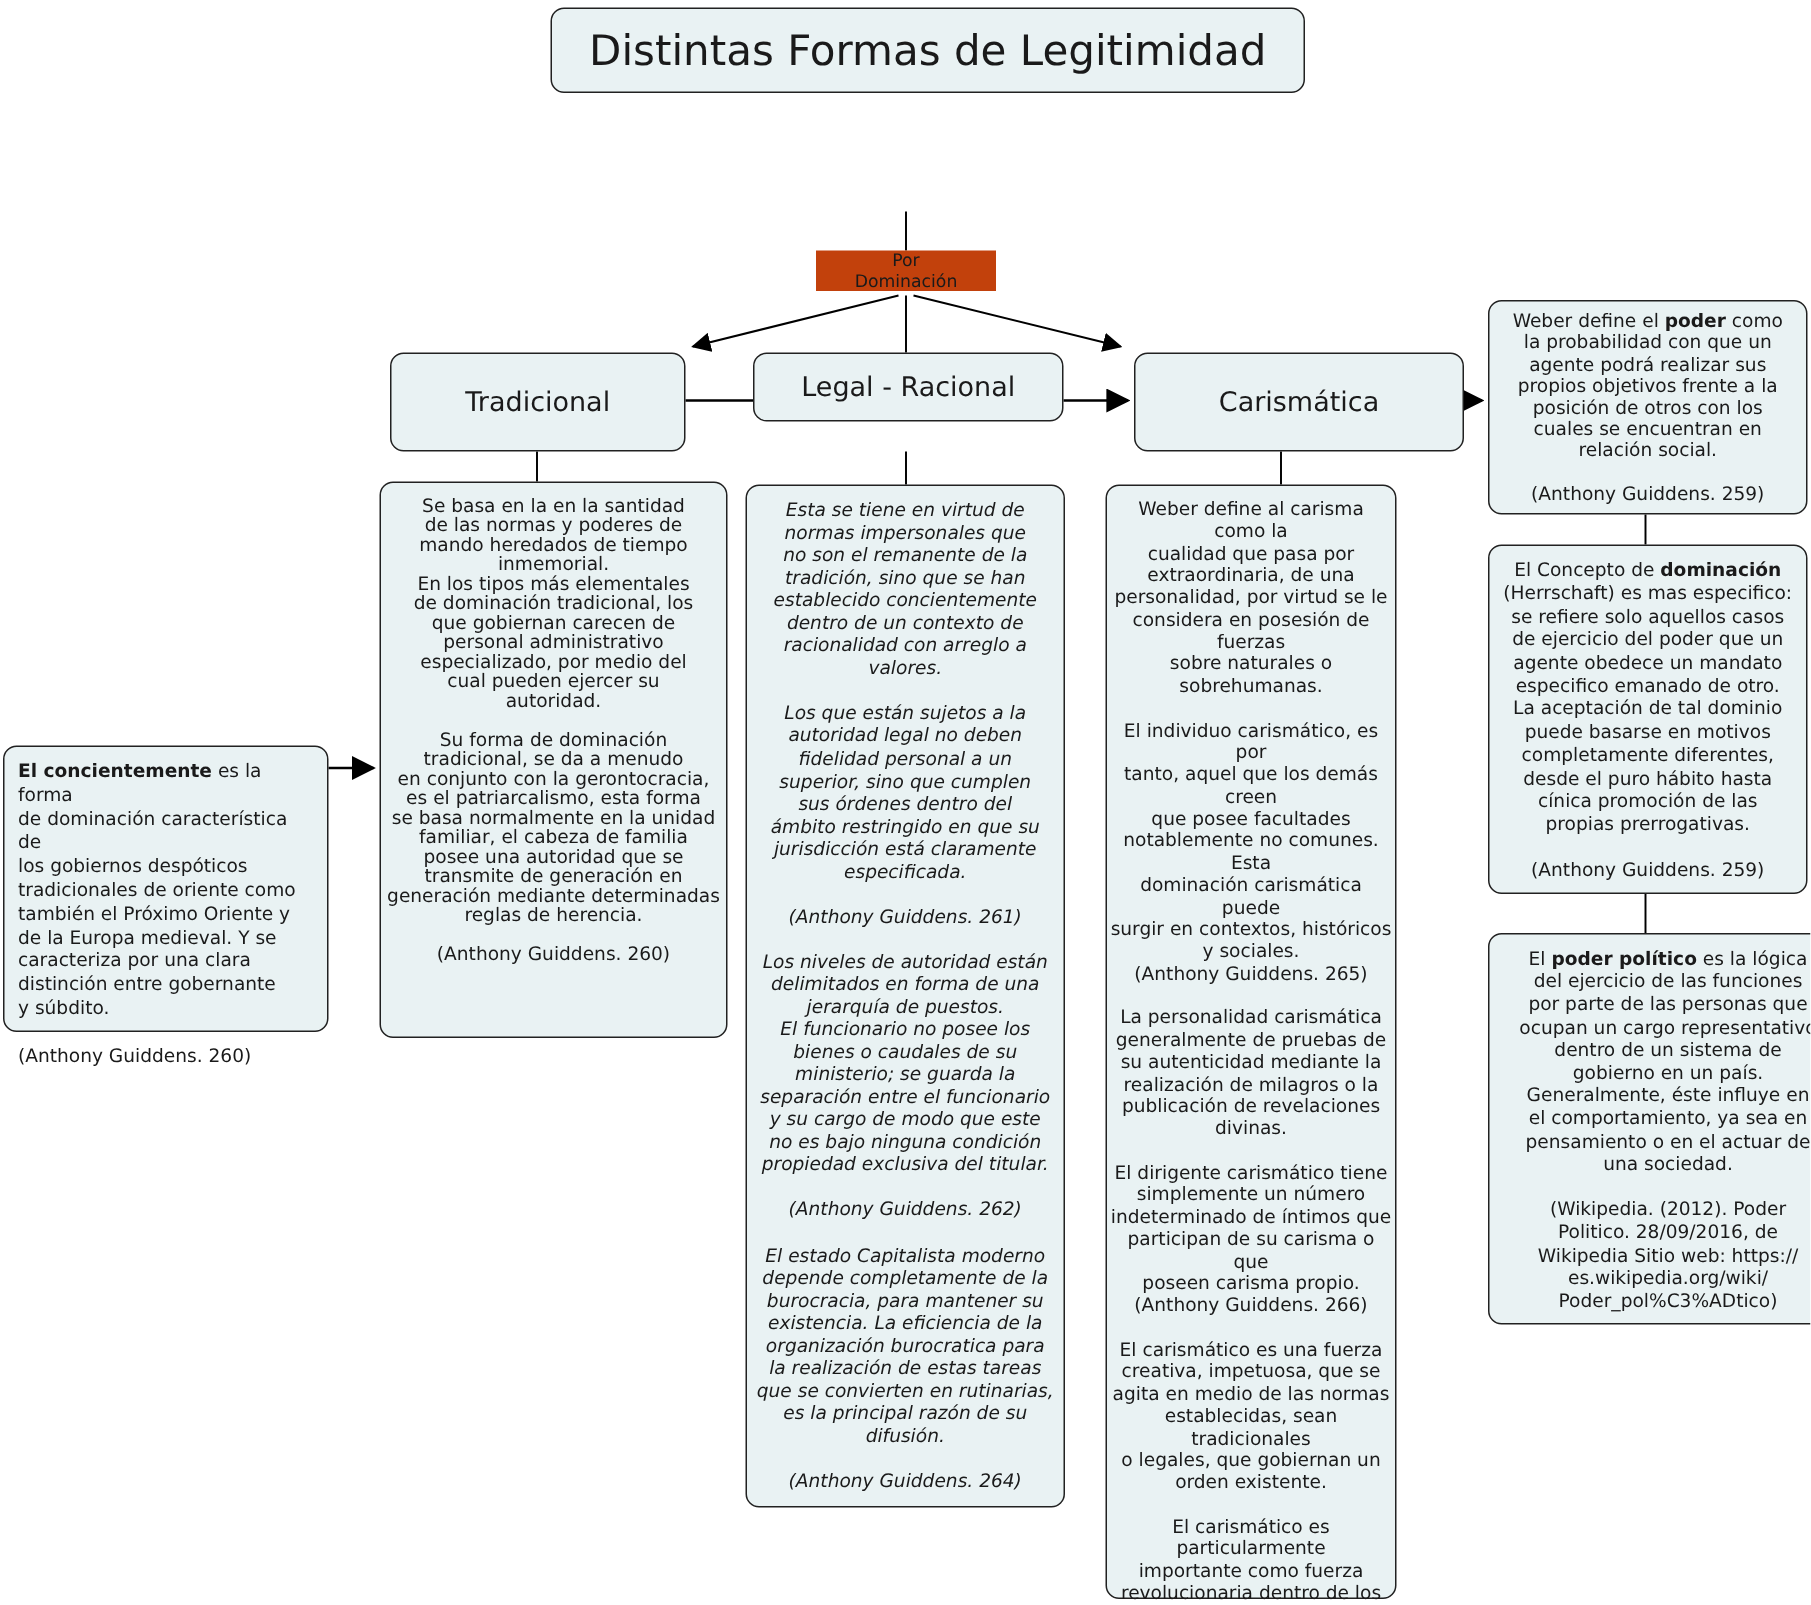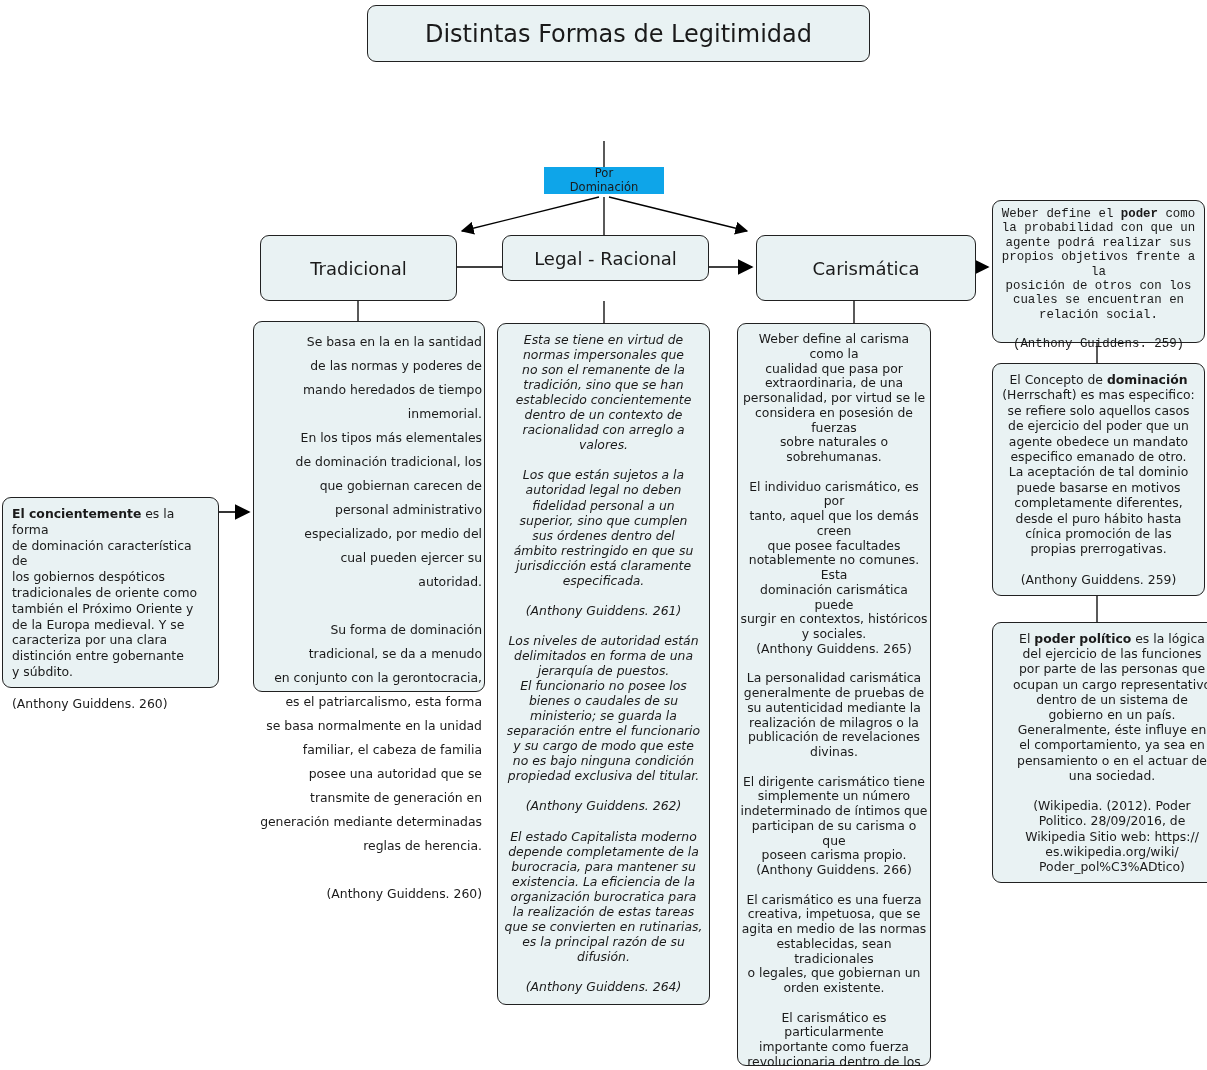--- a/index.html
+++ b/index.html
@@ -2,33 +2,33 @@
 <html><head>
 <meta charset="utf-8">
 <style>
   html,body{margin:0;padding:0;background:#ffffff;}
   #canvas{position:relative;width:1207px;height:1070px;background:#ffffff;
           font-family:"DejaVu Sans","Liberation Sans",sans-serif;color:#1a1a1a;overflow:hidden;}
   #connector-layer{position:absolute;left:0;top:0;width:1207px;height:1070px;pointer-events:none;z-index:1;}
   .node{position:absolute;background:#e9f2f3;border:1.3px solid #212121;border-radius:9px;
         box-sizing:border-box;z-index:2;}
   .header-node{display:flex;align-items:center;justify-content:center;}
-  .fs-title{font-size:24px;align-items:center;}
+  .fs-title{font-size:28px;align-items:center;}
   .fs-branch{font-size:18px;}
   .text-node{white-space:pre-line;text-align:center;font-size:12.4px;padding:8px 2px;}
-  .lh-t{line-height:24px;text-align:right;}
+  .lh-t{line-height:13px;}
   .lh-l{line-height:15.05px;}
   .lh-c{line-height:14.75px;}
   .lh-p{line-height:15.8px;}
   .lh-s1{line-height:14.4px;padding:6px 2px;}
   .lh-s2{line-height:15.4px;}
   .lh-s3{line-height:15.2px;}
   .left-align{text-align:left;padding:8px 9px;}
   .link-label{position:absolute;z-index:2;font-size:11.5px;line-height:13.5px;text-align:center;
-              white-space:pre-line;background:#0ea5e9;}
+              white-space:pre-line;background:#c2410c;}
   b{font-weight:bold;}
 </style>
 </head>
 <body>
 
 <div id="canvas">
 
   <svg id="connector-layer" width="1207" height="1070" viewBox="0 0 1207 1070">
     <defs>
       <marker id="arrow" viewBox="0 0 10 10" refX="9" refY="5" markerWidth="10" markerHeight="10" orient="auto-start-reverse">
@@ -195,21 +195,21 @@
 sistemas tradicionales de dominio,
 en los cuales la autoridad esta
 vehiculada a antecedentes
 transmitidos desde el pasado de
 una forma relativamente invariables
 y tienen una orientación dirigida
 hacia la conducta.
 
 (Anthony Guiddens. 267)</div>
 
-  <div class="node text-node lh-s1" style="left:992px;top:200px;width:213px;height:143px;font-family:Liberation Mono, monospace;"><span>Weber define el </span><b>poder</b><span> como
+  <div class="node text-node lh-s1" style="left:992px;top:200px;width:213px;height:143px;"><span>Weber define el </span><b>poder</b><span> como
 la probabilidad con que un
 agente podrá realizar sus
 propios objetivos frente a la
 posición de otros con los
 cuales se encuentran en
 relación social.
 
 (Anthony Guiddens. 259)</span></div>
 
   <div class="node text-node lh-s2" style="left:992px;top:363px;width:213px;height:233px;"><span>El Concepto de </span><b>dominación</b><span>

